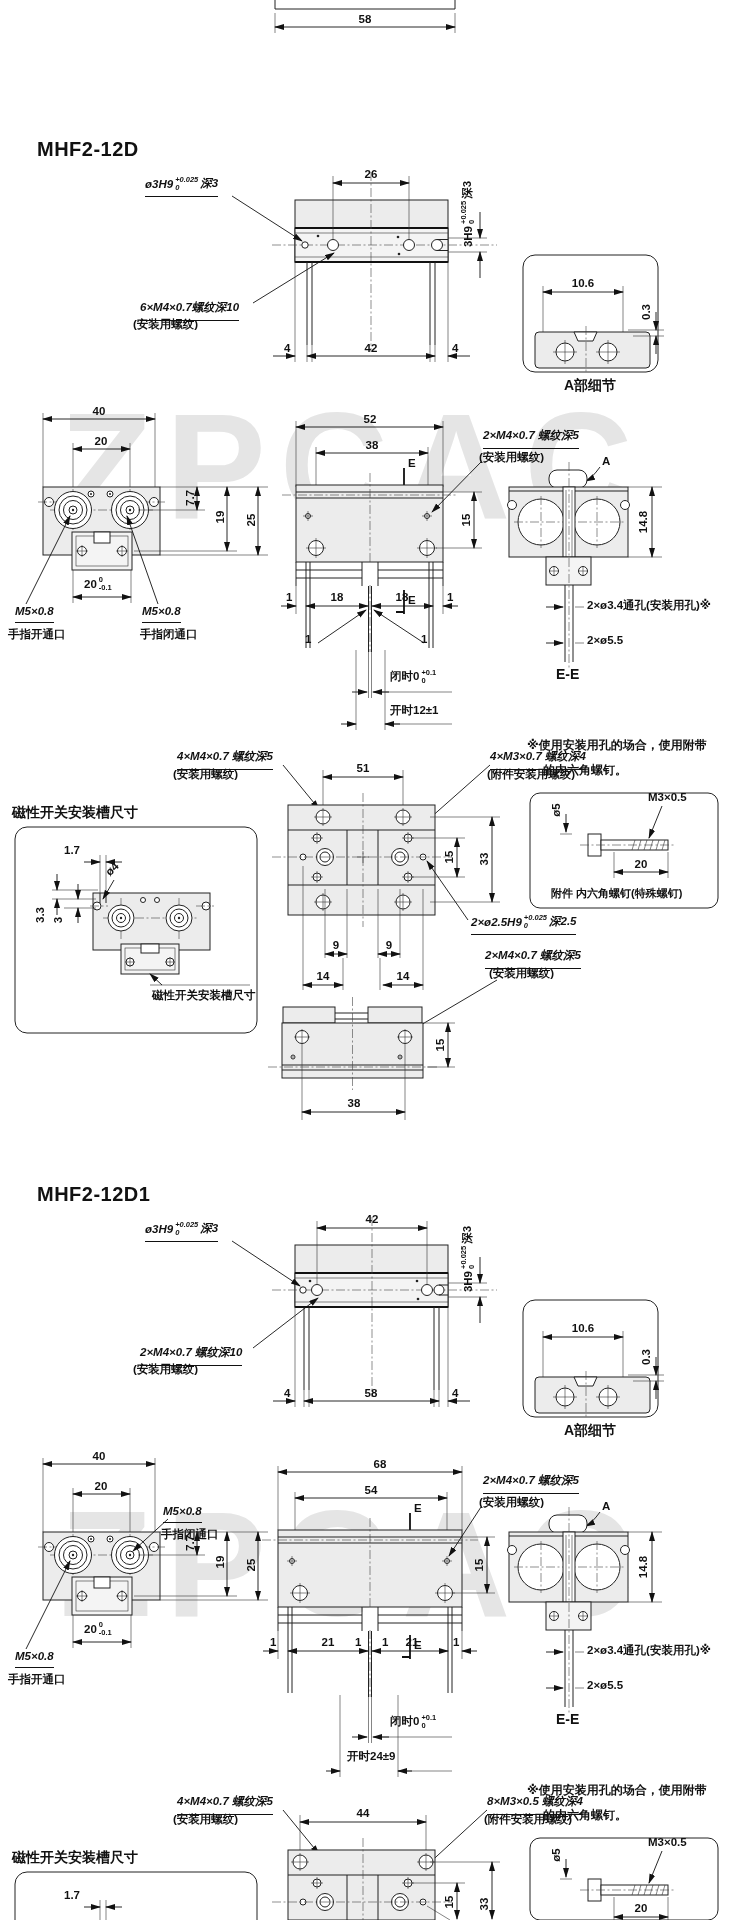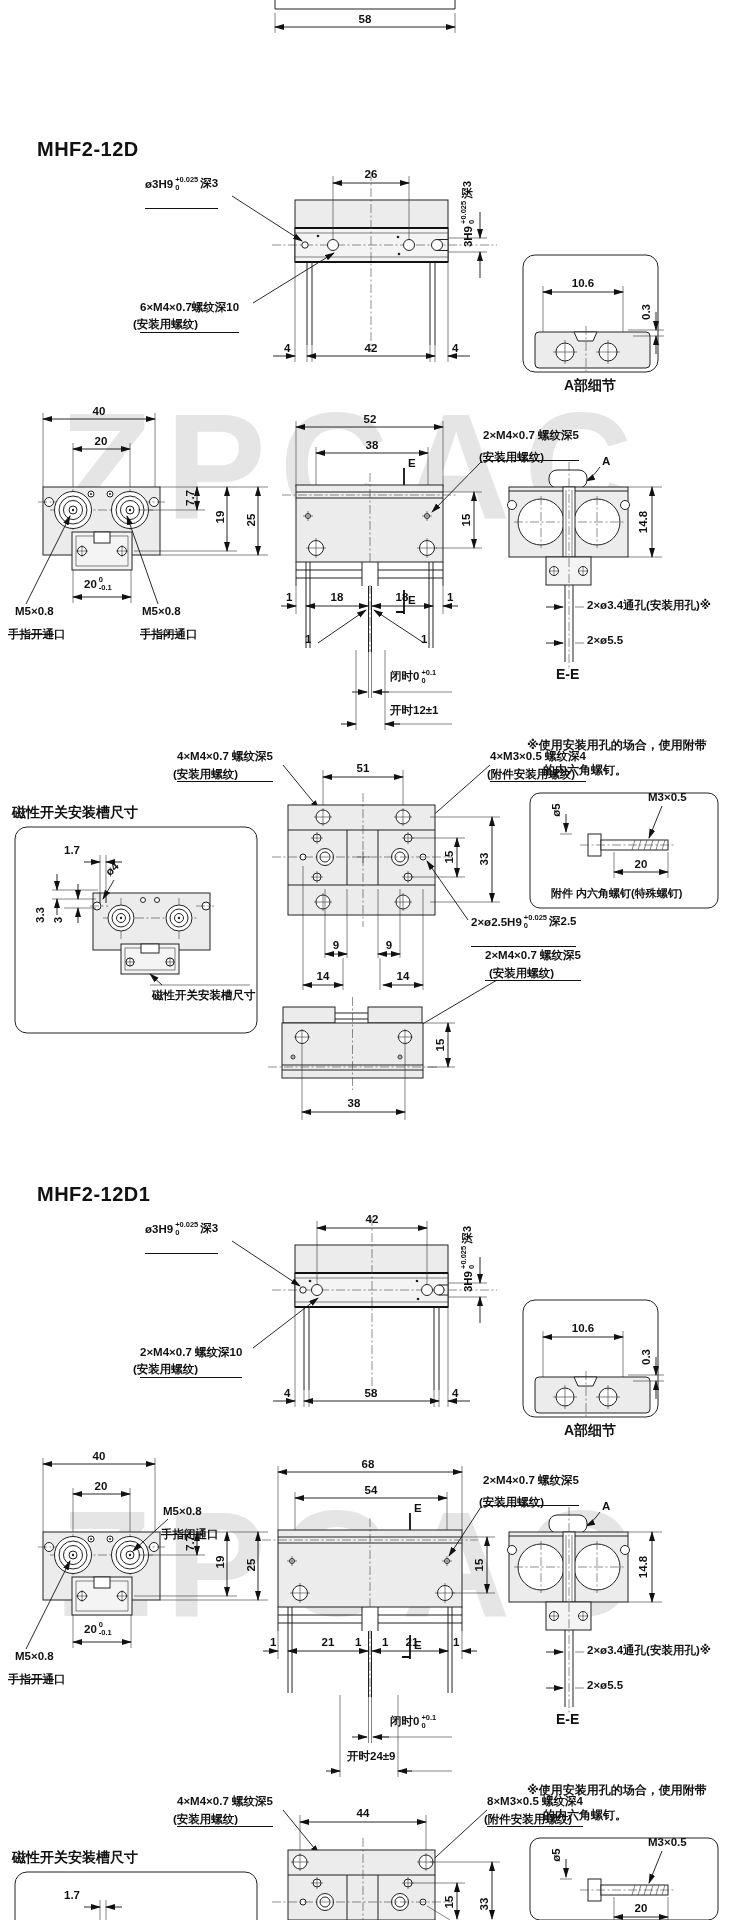--- a/index.html
+++ b/index.html
@@ -10,21 +10,21 @@
   svg.lines{position:absolute;left:0;top:0;z-index:1;}
   .t{position:absolute;z-index:2;font:600 11.5px "Liberation Sans","DejaVu Sans",sans-serif;
      color:#111;white-space:nowrap;}
   .c{transform:translateX(-50%);}
   .r{transform:translate(-50%,-50%) rotate(-90deg);}
   .r45{transform:translate(-50%,-50%) rotate(-45deg);}
   .big{font:700 20px "Liberation Sans",sans-serif;letter-spacing:.5px;}
   .h2{font:700 14px "Liberation Sans","DejaVu Sans",sans-serif;}
   .b14{font:700 14px "Liberation Sans",sans-serif;}
   .bb{font-weight:700;}
-  .u{border-bottom:1.2px solid #111;padding-bottom:17px;}
+  .u{border-bottom:1.2px solid #111;padding-bottom:5px;font-style:italic;}
   .note{font:600 12px "Liberation Sans","DejaVu Sans",sans-serif;}
   .sm{font-size:11px;}
   .row{display:inline-flex;align-items:center;gap:1px;}
   .tol{display:inline-flex;flex-direction:column;align-items:flex-start;margin:0 1px;
        font-size:7.5px;line-height:7.5px;font-weight:700;}
   
   .ln{stroke:#222;stroke-width:1;fill:none;}
   .tk{stroke:#111;stroke-width:1.8;fill:none;}
   .tn{stroke:#333;stroke-width:.6;fill:none;}
   .fl{fill:#ececec;stroke:#222;stroke-width:1;}
@@ -572,21 +572,21 @@
     <span class="t r" style="left:643px;top:522px">14.8</span>
     <span class="t" style="left:587px;top:598px">2×ø3.4通孔(安装用孔)※</span>
     <span class="t" style="left:587px;top:634px">2×ø5.5</span>
     <span class="t b14" style="left:556px;top:666px">E-E</span>
     <span class="t note" style="left:527px;top:737px">※使用安装用孔的场合，使用附带</span>
     <span class="t note" style="left:543px;top:762px">的内六角螺钉。</span>
 
     <span class="t u" style="left:177px;top:749px">4×M4×0.7 螺纹深5</span>
     <span class="t" style="left:173px;top:767px">(安装用螺纹)</span>
     <span class="t c" style="left:363px;top:762px">51</span>
-    <span class="t u" style="left:490px;top:749px">4×M3×0.5 螺纹深4</span>
+    <span class="t u" style="left:490px;top:749px">4×M3×0.7 螺纹深4</span>
     <span class="t" style="left:487px;top:767px">(附件安装用螺纹)</span>
     <span class="t r" style="left:449px;top:857px">15</span>
     <span class="t r" style="left:484px;top:859px">33</span>
     <span class="t row u" style="left:471px;top:914px">
       <span>2×ø2.5H9</span>
       <span class="tol">
           <span>+0.025</span>
           <span>0</span>
         </span>
       <span>深2.5</span>
@@ -656,21 +656,21 @@
     <span class="t row" style="left:84px;top:1621px">
       <span>20</span>
       <span class="tol">
           <span>0</span>
           <span>-0.1</span>
         </span>
     </span>
     <span class="t u" style="left:15px;top:1650px">M5×0.8</span>
     <span class="t" style="left:8px;top:1672px">手指开通口</span>
 
-    <span class="t c" style="left:368px;top:1458px">68</span>
+    <span class="t c" style="left:380px;top:1458px">68</span>
     <span class="t c" style="left:371px;top:1484px">54</span>
     <span class="t bb" style="left:414px;top:1502px">E</span>
     <span class="t bb" style="left:414px;top:1639px">E</span>
     <span class="t u" style="left:483px;top:1473px">2×M4×0.7 螺纹深5</span>
     <span class="t" style="left:479px;top:1495px">(安装用螺纹)</span>
     <span class="t r" style="left:479px;top:1565px">15</span>
     <span class="t" style="left:270px;top:1636px">1</span>
     <span class="t c" style="left:328px;top:1636px">21</span>
     <span class="t" style="left:355px;top:1636px">1</span>
     <span class="t" style="left:382px;top:1636px">1</span>

